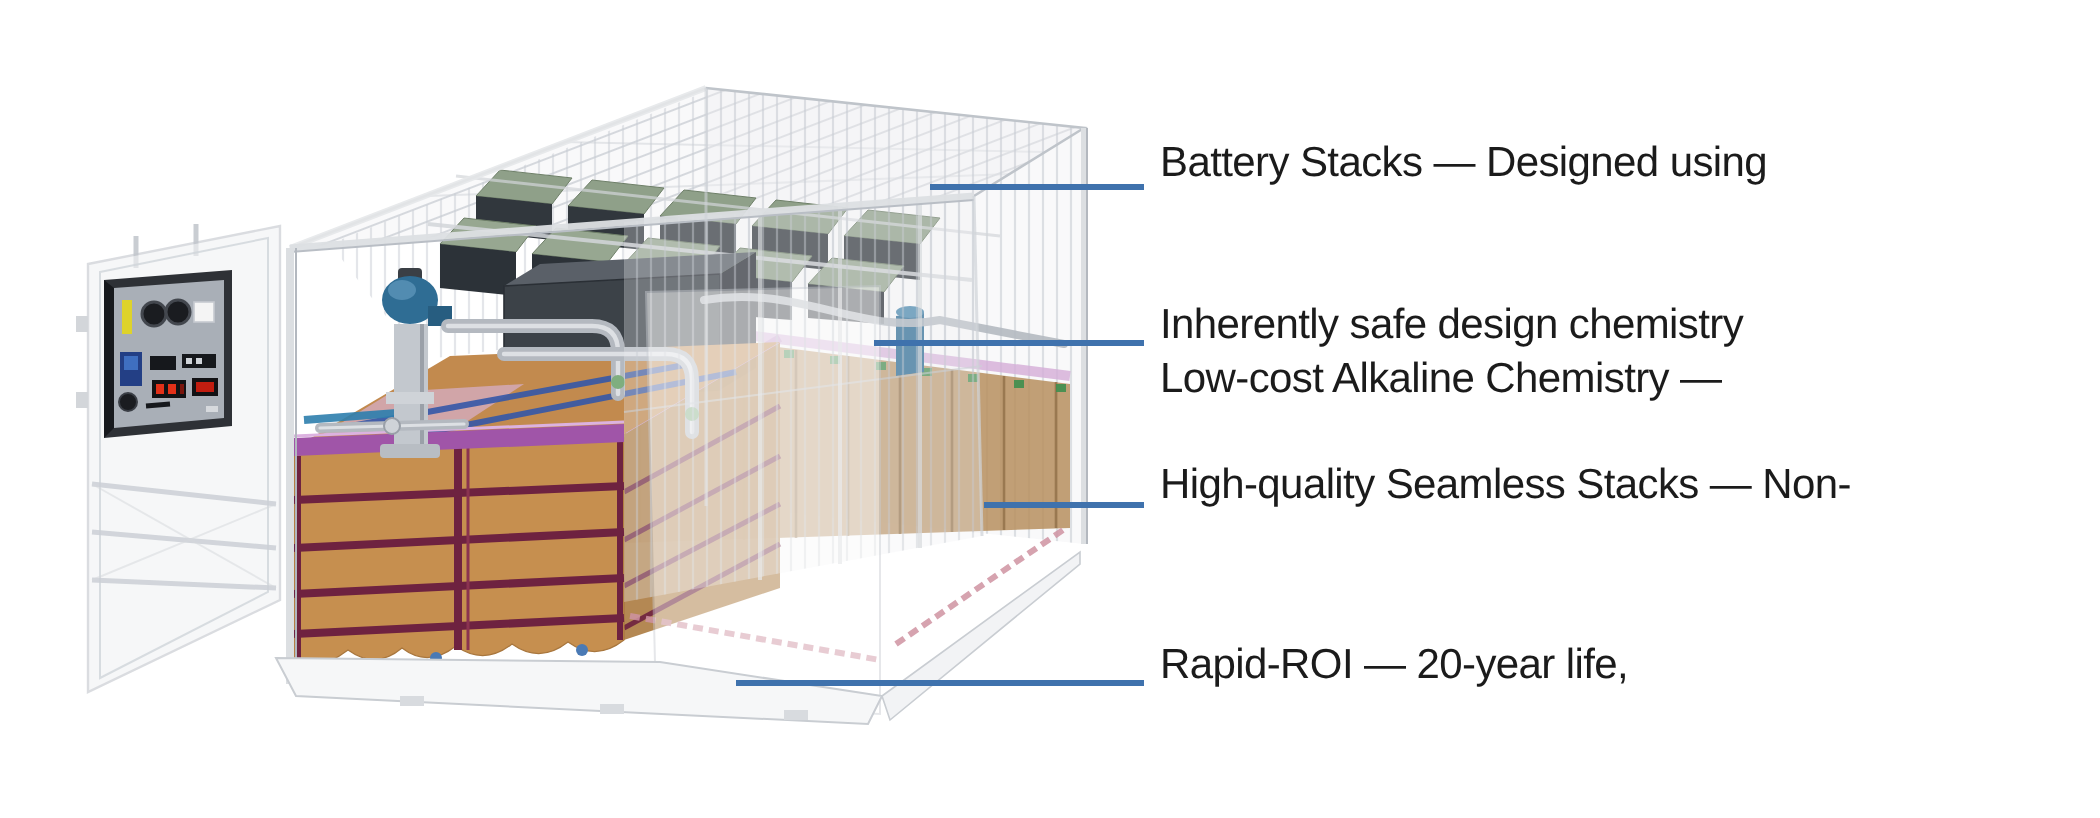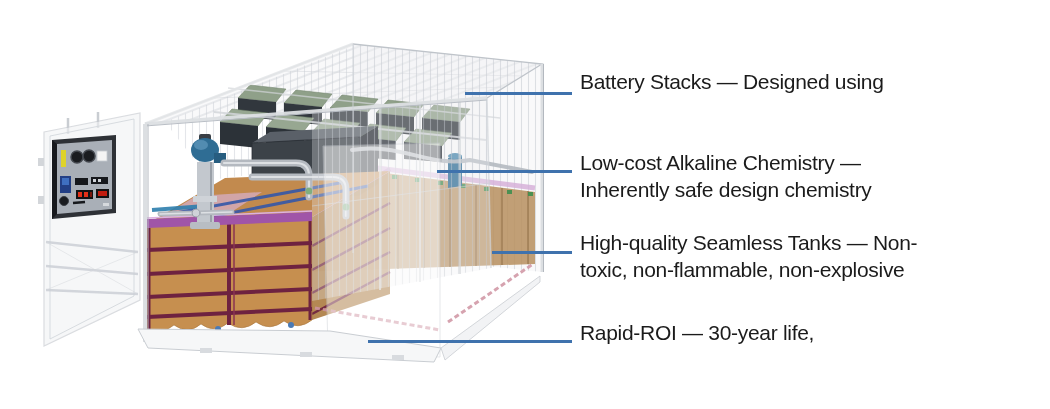--- a/index.html
+++ b/index.html
@@ -250,24 +250,23 @@
 
   <div class="leader" style="left:465px;top:92px;width:107px"></div>
   <div class="leader" style="left:437px;top:170px;width:135px"></div>
   <div class="leader" style="left:492px;top:251px;width:80px"></div>
   <div class="leader" style="left:368px;top:340px;width:204px"></div>
 
   <div class="callout" style="top:68px">
     <div class="ln">Battery Stacks — Designed using</div>
   </div>
   <div class="callout" style="top:149px">
+    <div class="ln">Inherently safe design chemistry</div>
     <div class="ln">Low-cost Alkaline Chemistry —</div>
-    <div class="ln">Inherently safe design chemistry</div>
   </div>
   <div class="callout" style="top:229px">
-    <div class="ln">High-quality Seamless Tanks — Non-</div>
-    <div class="ln">toxic, non-flammable, non-explosive</div>
+    <div class="ln">High-quality Seamless Stacks — Non-</div>
   </div>
   <div class="callout" style="top:319px">
-    <div class="ln">Rapid-ROI — 30-year life,</div>
+    <div class="ln">Rapid-ROI — 20-year life,</div>
   </div>
 
 </div>
 
 </body></html>

